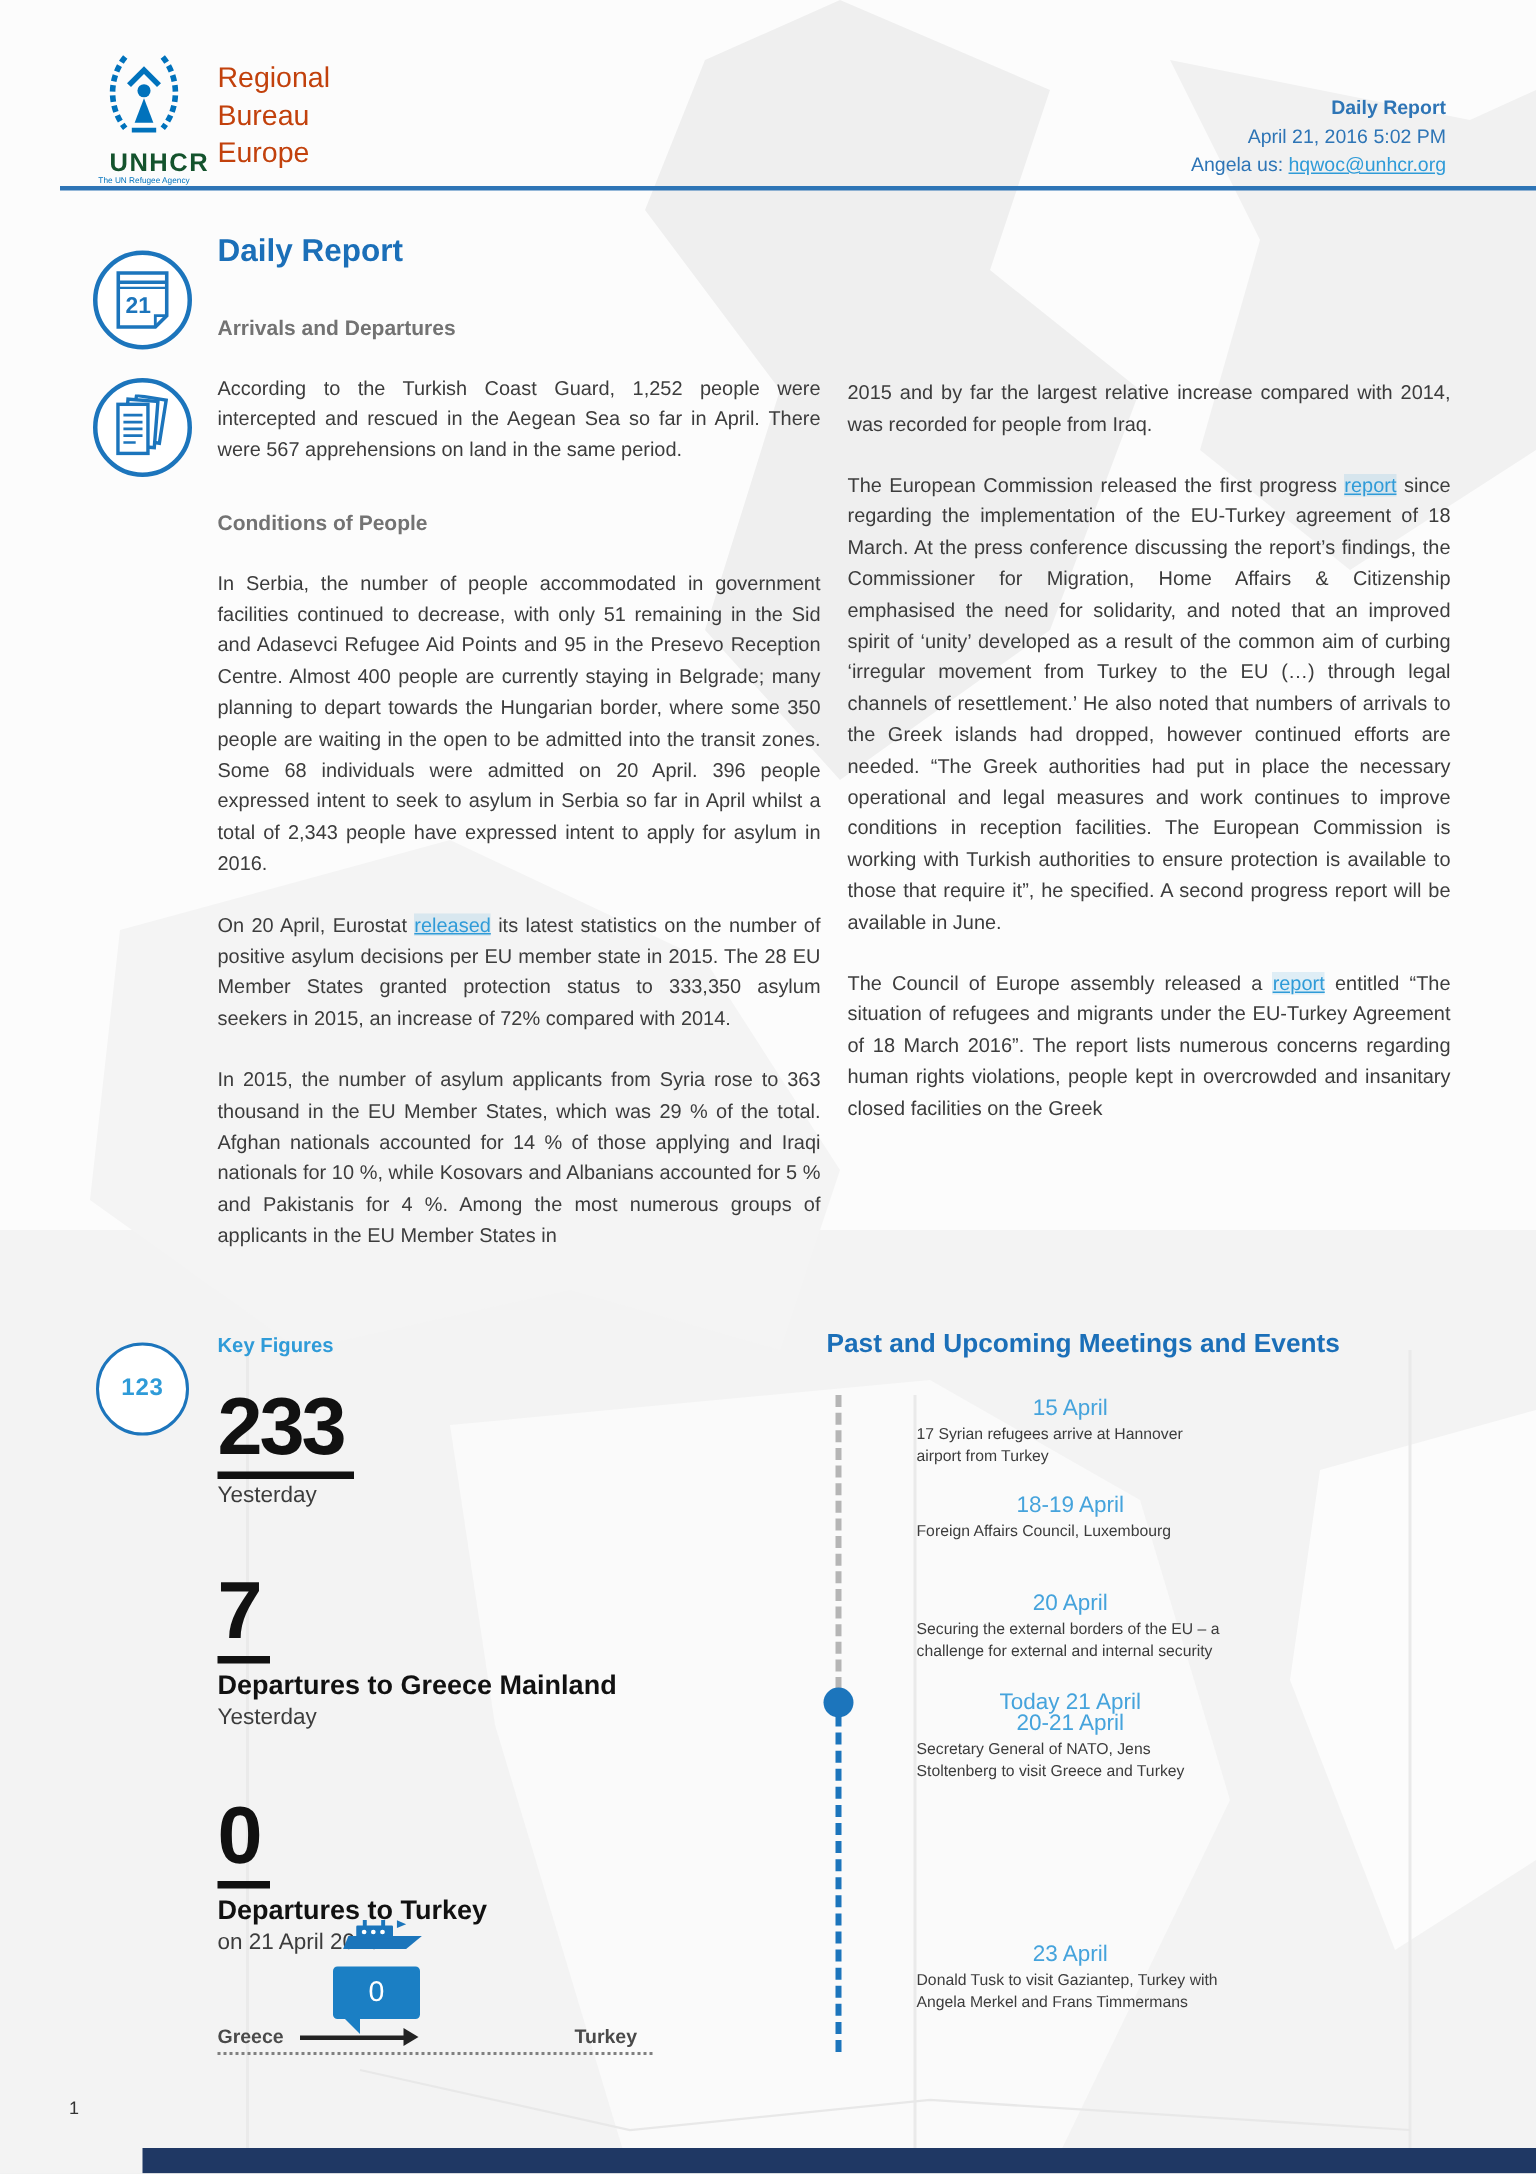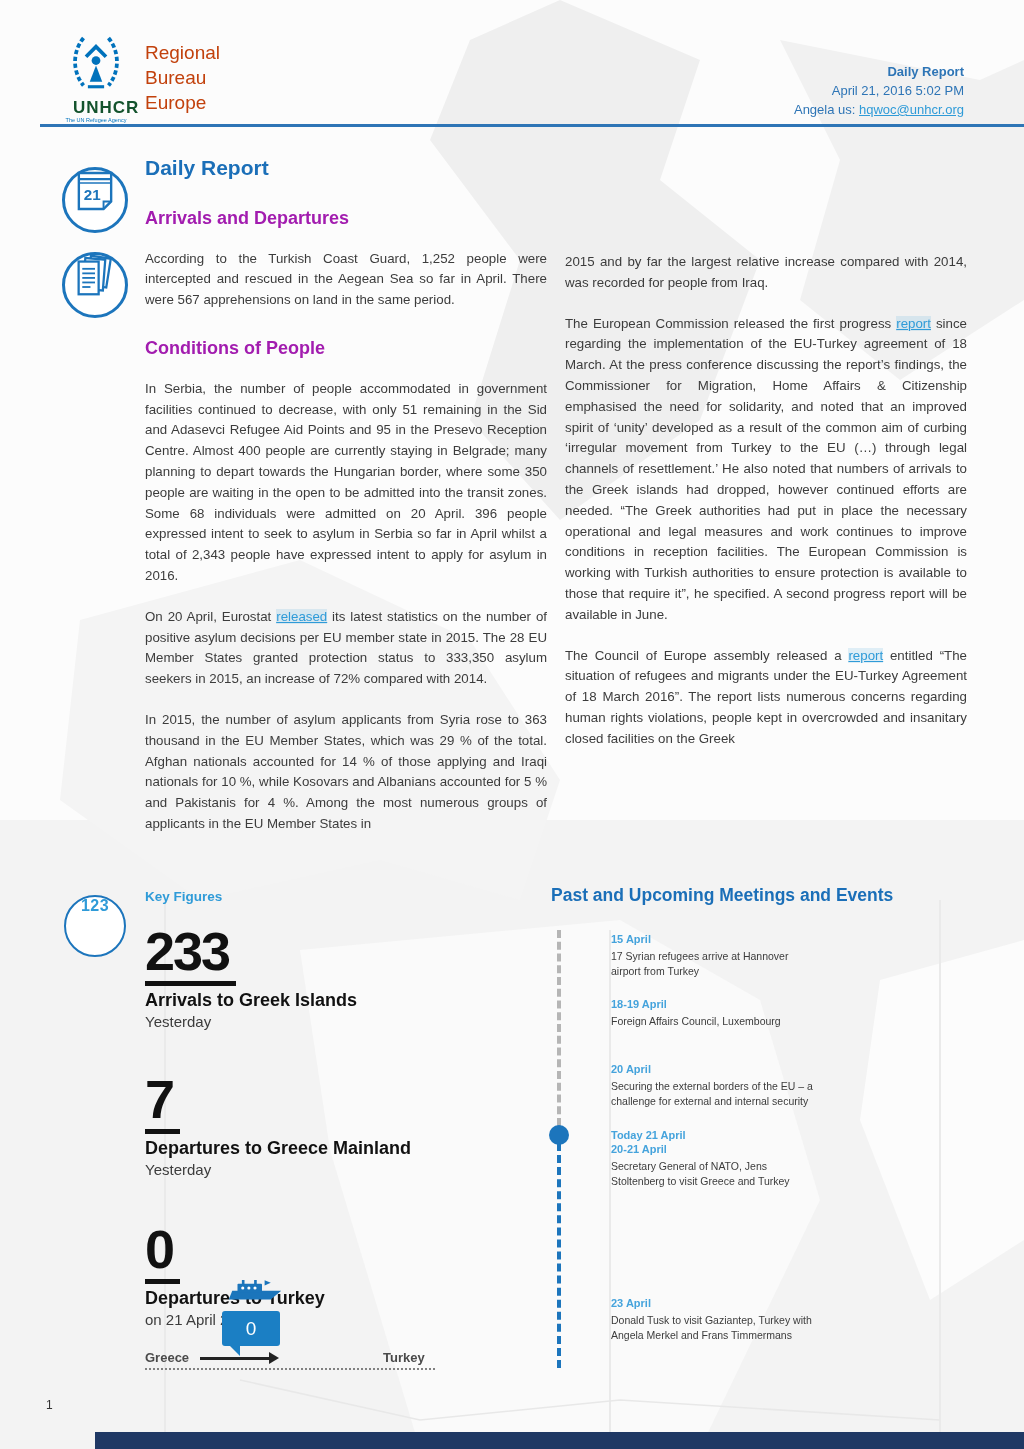--- a/index.html
+++ b/index.html
@@ -15,32 +15,32 @@
   .logo-org { font-size:17px; font-weight:bold; color:#14532d; letter-spacing:1px; line-height:1; margin-top:2px;margin-left:17px; }
   .logo-tag { font-size:5.5px; color:#0072BC; margin-top:1px; }
   .bureau { position:absolute; left:145px; top:40px; color:#c2410c; font-size:19px; line-height:25px; }
   .hdr-meta { position:absolute; right:60px; top:62px; text-align:right; color:#2E75B6; font-size:13px; line-height:19px; }
   .hdr-meta .rt { font-weight:bold; }
   .hdr-meta a, .link { color:#2F9BD8; text-decoration:underline; cursor:pointer; }
   .hdr-rule { position:absolute; left:40px; right:0; top:124px; height:3px; background:#2E75B6; }
 
   
   .circle { position:absolute; left:62px; width:66px; height:66px; border:3px solid #1C75BC;
-            border-radius:50%; background:#fff; display:flex; justify-content:center; }
+            border-radius:50%; background:#fff; display:flex; align-items:center; justify-content:center; }
   .c1 { top:167px; } .c2 { top:252px; }
   .c3 { top:895px; width:62px; height:62px; border-width:2.5px; left:64px; }
   .badge123 { font-size:16px; font-weight:bold; color:#2F9BD8; letter-spacing:0.5px; }
 
   
   .col { position:absolute; width:402px; color:#3C3C3C; font-size:13.3px; line-height:20.8px; }
   .col p { margin:20px 0 0 0; text-align:justify; }
   .col-left  { left:145px; top:158px; }
   .col-right { left:565px; top:252px; }
   .doc-title { font-size:21px; font-weight:bold; color:#1B6FB8; margin:0 0 0 0; }
-  .sec-h { font-size:18px; font-weight:bold; color:#a21caf; margin:27px 0 0 0; }
+  .sec-h { font-size:14px; font-weight:bold; color:#737373; margin:27px 0 0 0; }
   .sec-h.first { margin-top:29px; }
   .link { background:rgba(47,155,216,0.14); }
 
   
   .kf { position:absolute; left:145px; top:889px; width:420px; color:#1A1A1A; }
   .kf-h { font-size:13.5px; font-weight:bold; color:#2F9BD8; margin:0; }
   .fig-val { display:inline-block; font-size:54px; line-height:1; font-weight:bold; color:#111;
              letter-spacing:-2px; border-bottom:5px solid #111; padding:0 7px 3px 0; }
   .fig1 { margin-top:20px; } .fig2 { margin-top:42px; } .fig3 { margin-top:44px; }
   .fig-label { font-size:18px; font-weight:bold; color:#111; margin-top:4px; }
@@ -61,21 +61,21 @@
                        border-left:10px solid #222; border-top:6.5px solid transparent; border-bottom:6.5px solid transparent; }
   .route-dots { position:absolute; left:0; top:90px; width:290px; border-top:2px dotted #808080; }
 
   
   .tl { position:absolute; left:551px; top:885px; width:420px; height:500px; }
   .tl-h { font-size:17.5px; font-weight:bold; color:#1B6FB8; margin:0; }
   .tl-line-gray { position:absolute; left:6px; top:45px; height:196px; border-left:4px dashed #B5B5B5; }
   .tl-line-blue { position:absolute; left:6px; top:258px; height:225px; border-left:4px dashed #1C75BC; }
   .tl-dot { position:absolute; left:-2px; top:240px; width:20px; height:20px; background:#1C75BC; border-radius:50%; }
   .ev { position:absolute; left:60px; width:205px; }
-  .ev-date { font-size:11px; font-weight:bold; color:#45A3DC; line-height:14px; }
+  .ev-date { font-size:15px; font-weight:normal; color:#45A3DC; line-height:14px;text-align:center; }
   .ev-text { font-size:10.5px; color:#3C3C3C; line-height:15px; margin-top:3px; }
   .e1 { top:47px; } .e2 { top:112px; } .e3 { top:177px; } .e4 { top:243px; } .e5 { top:341px; } .e6 { top:411px; }
 
   
   .page-num { position:absolute; left:46px; top:1398px; font-size:12px; color:#333; }
   .footer-bar { position:absolute; left:95px; right:0; bottom:0; height:17px; background:#1F3864; }
 </style>
 </head>
 <body>
 
@@ -167,21 +167,20 @@
 
   <div class="circle c3 z">
     <span class="badge123">123</span>
   </div>
 
   <div class="kf z">
     <h2 class="kf-h">Key Figures</h2>
 
     <div class="fig1">
       <span class="fig-val">233</span>
-      <div class="fig-label">Arrivals to Greek Islands</div>
       <div class="fig-sub">Yesterday</div>
     </div>
 
     <div class="fig2">
       <span class="fig-val">7</span>
       <div class="fig-label">Departures to Greece Mainland</div>
       <div class="fig-sub">Yesterday</div>
     </div>
 
     <div class="fig3">

